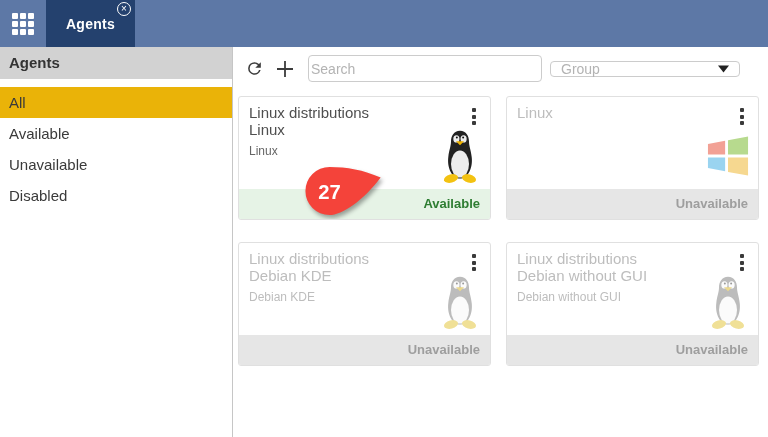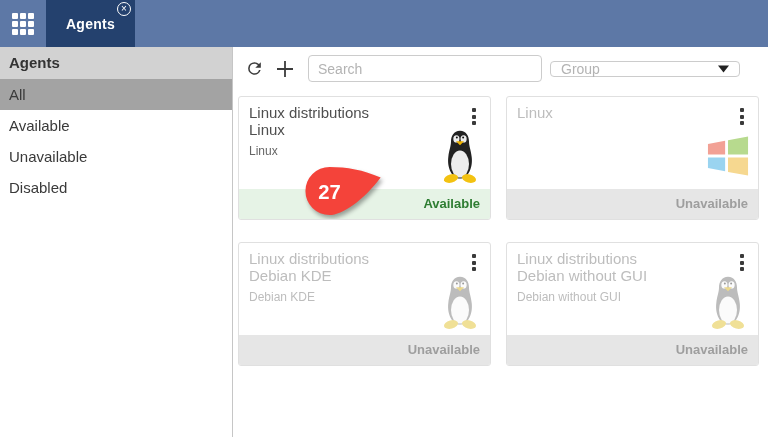--- a/index.html
+++ b/index.html
@@ -14,30 +14,30 @@
          display:flex; align-items:center; justify-content:center; position:relative; cursor:pointer; letter-spacing:.3px; }
   .tab-close { position:absolute; top:2px; right:4px; width:14px; height:14px; border:1.2px solid #fff;
                border-radius:50%; color:#fff; font-size:10px; line-height:11.5px; text-align:center; cursor:pointer; font-weight:normal; }
 
   
   .layout { display:flex; height:390px; }
   .sidebar { width:233px; border-right:1px solid #c6c6c6; background:#fff; }
   .sb-header { height:32px; line-height:32px; background:#d2d2d2; color:#333;
                font-weight:bold; font-size:15px; padding-left:9px; }
   .sb-item { height:31px; line-height:31px; padding-left:9px; font-size:15px; color:#3a3a3a; cursor:pointer; }
-  .sb-item.selected { background:#a3a3a3; }
+  .sb-item.selected { background:#eab308;margin-top:8px; }
 
   .main { flex:1; display:flex; flex-direction:column; }
 
   
   .toolbar { height:43px; display:flex; align-items:center; padding-left:10px; flex:none; }
   .icon-btn { width:22px; height:22px; display:flex; align-items:center; justify-content:center; cursor:pointer; }
   .icon-btn + .icon-btn { margin-left:9px; }
   .search-input { width:234px; height:27px; margin-left:12px; border:1px solid #ccc; border-radius:4px;
-                  padding:0 9px; font-size:14px; color:#444; font-family:"Liberation Sans", sans-serif; outline:none; }
+                  padding:0 2px; font-size:14px; color:#444; font-family:"Liberation Sans", sans-serif; outline:none; }
   .search-input::placeholder { color:#b3b3b3; }
   .group-select { width:190px; height:16px; margin-left:8px; border:1px solid #ccc; border-radius:4px;
                   display:flex; align-items:center; justify-content:space-between; padding:0 10px;
                   font-size:14px; color:#b3b3b3; cursor:pointer; }
 
   
   .cards { padding:6px 0 0 5px; display:grid; grid-template-columns:253px 253px; gap:22px 15px; }
   .card { height:124px; border:1px solid #e0e0e0; border-radius:3px; background:#fff;
           display:flex; flex-direction:column; overflow:hidden; }
   .card-head { display:flex; padding:7px 8px 0 10px; }

